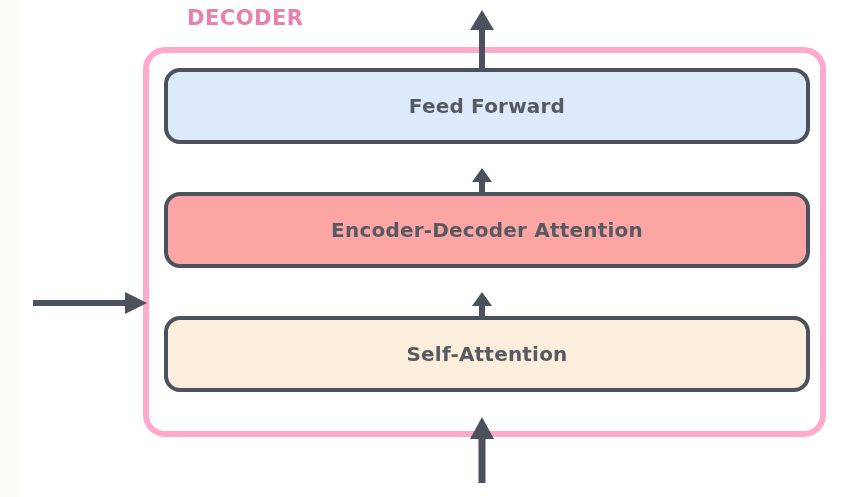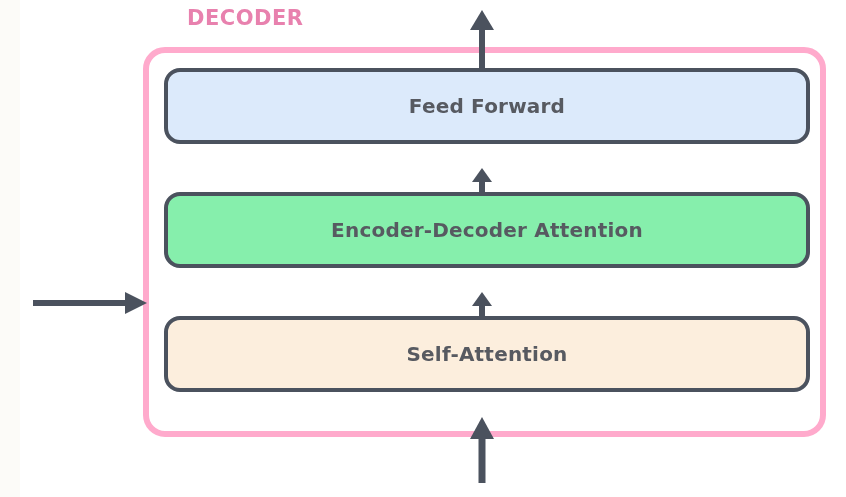--- a/index.html
+++ b/index.html
@@ -66,21 +66,21 @@
     justify-content: center;
   }
   .layer-box .layer-label {
     font-size: 20px;
     font-weight: 700;
     color: #575a61;
     letter-spacing: 0.2px;
     white-space: nowrap;
   }
   .box-feed-forward { top: 68px;  background: #dceafb; }
-  .box-enc-dec-attn { top: 192px; background: #86efac; }
+  .box-enc-dec-attn { top: 192px; background: #fca5a5; }
   .box-self-attn    { top: 316px; background: #fceedd; text-align: right; }
 
   
   .arrow {
     position: absolute;
   }
   .arrow svg { display: block; overflow: visible; }
 
   .arrow-top        { left: 466px; top: 8px;   }
   .arrow-ff-in      { left: 466px; top: 167px; }

